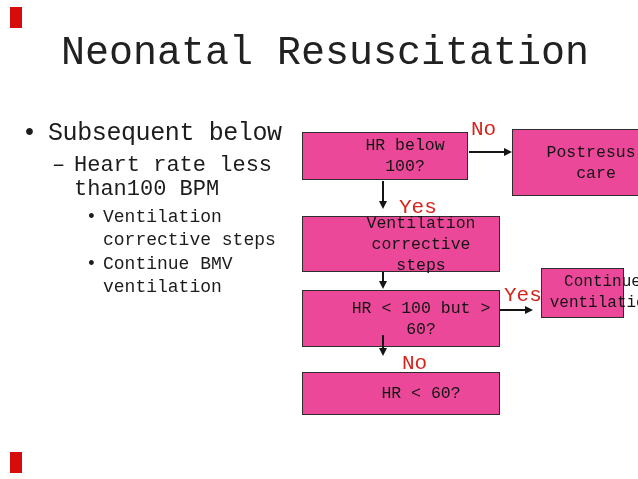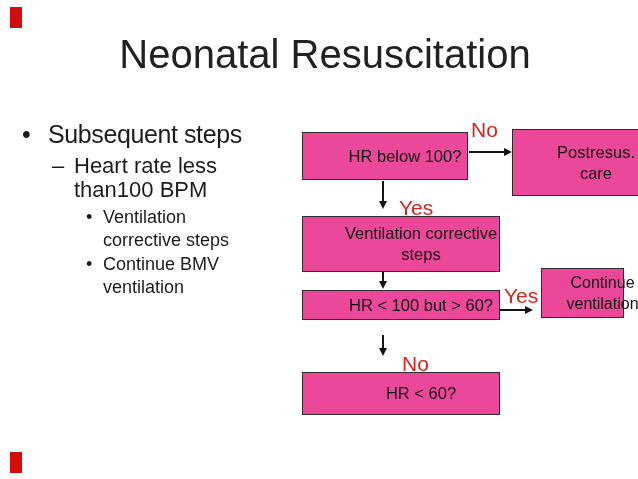--- a/index.html
+++ b/index.html
@@ -1,21 +1,21 @@
 <!DOCTYPE html>
 <html><head>
 <meta charset="utf-8">
 <style>
   html, body { margin: 0; padding: 0; background: #ffffff; }
   .slide {
     position: relative;
     width: 638px;
     height: 479px;
     background: #ffffff;
-    font-family: Liberation Sans, sans-serif;
+    font-family: Liberation Mono, monospace;
     color: #1c1c1c;
     overflow: hidden;
     border-radius: 26px;
   }
   .accent-bar {
     position: absolute;
     left: 10px;
     width: 12px;
     height: 21px;
     background: #d60b0b;
@@ -95,21 +95,21 @@
 
 <div class="slide">
 
   <div class="accent-bar accent-top"></div>
   <div class="accent-bar accent-bottom"></div>
 
   <div class="title">Neonatal Resuscitation</div>
 
   <div class="outline-row row-l1">
     <span class="glyph">•</span>
-    <span class="pre">Subsequent steps</span>
+    <span class="pre">Subsequent below</span>
   </div>
 
   <div class="outline-row row-l2">
     <span class="glyph">–</span>
     <span class="pre">Heart rate less
 than100 BPM</span>
   </div>
 
   <div class="outline-row row-l3 row-l3a">
     <span class="glyph">•</span>
@@ -124,21 +124,21 @@
   </div>
 
   <div class="fbox" style="left:302px; top:132px; width:166px; height:48px;">HR below 100?</div>
 
   <div class="fbox" style="left:512px; top:129px; width:128px; height:67px;">Postresus.
 care</div>
 
   <div class="fbox" style="left:302px; top:216px; width:198px; height:56px;">Ventilation corrective
 steps</div>
 
-  <div class="fbox" style="left:302px; top:290px; width:198px; height:30px;">HR &lt; 100 but &gt; 60?</div>
+  <div class="fbox" style="left:302px; top:290px; width:198px; height:57px;">HR &lt; 100 but &gt; 60?</div>
 
   <div class="fbox fbox-small" style="left:541px; top:268px; width:83px; height:50px;">Continue
 ventilation</div>
 
   <div class="fbox" style="left:302px; top:372px; width:198px; height:43px;">HR &lt; 60?</div>
 
   <div class="red-label" style="left:471px; top:118px;">No</div>
   <div class="red-label" style="left:399px; top:196px;">Yes</div>
   <div class="red-label" style="left:504px; top:284px;">Yes</div>
   <div class="red-label" style="left:402px; top:352px;">No</div>

